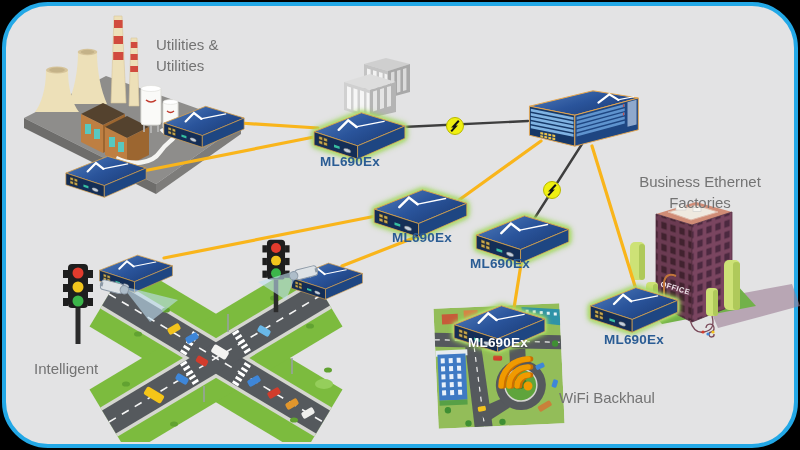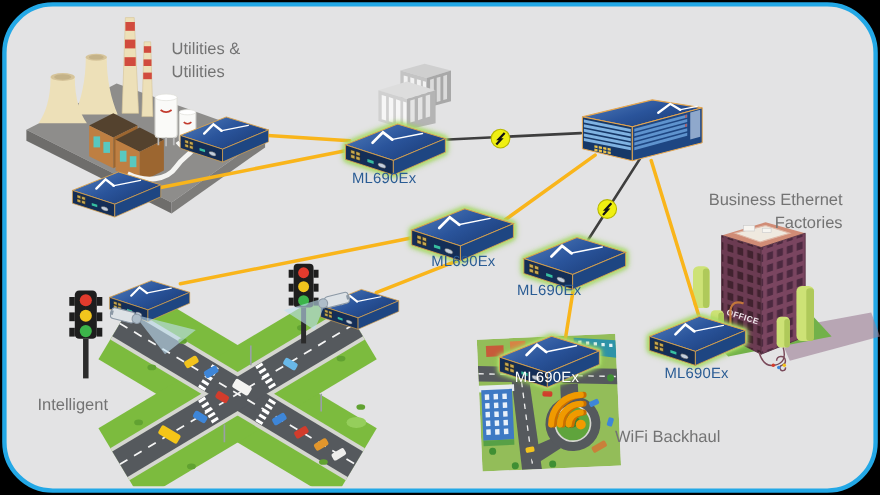--- a/index.html
+++ b/index.html
@@ -6,21 +6,21 @@
     font-family:"Liberation Sans",sans-serif;}
   #stage{position:relative;width:800px;height:450px;background:#000;}
   #panel{position:absolute;left:2px;top:2px;width:788px;height:438px;background:#E3E3E4;
     border:4px solid #23A8E6;border-radius:46px;}
   .abs{position:absolute;}
   .scene{z-index:1;}
   #links{z-index:2;}
   .fixture{z-index:3;}
   .device{z-index:4;}
   .overdev{z-index:5;}
-  .lbl{position:absolute;z-index:6;font-size:13.5px;font-weight:normal;color:#2A5C94;
+  .lbl{position:absolute;z-index:6;font-size:13.5px;font-weight:bold;color:#2A5C94;
     letter-spacing:.2px;white-space:nowrap;}
   .lbl-white{color:#FFFFFF;text-shadow:0 1px 2px rgba(40,40,40,.55);}
   .title{position:absolute;z-index:6;font-size:15px;font-weight:500;color:#737373;
     line-height:1.4;white-space:nowrap;}
   .glow{filter:drop-shadow(0 0 1.5px #C2E98C) drop-shadow(0 0 2px #A8DB62)
     drop-shadow(0 0 2.5px rgba(145,205,75,.9));}
   svg{display:block;}
 </style>
 </head>
 <body>
@@ -426,21 +426,21 @@
   <polygon points="46,14 6,26 34,44" fill="#BFE0F2" opacity="0.6"></polygon>
   <g transform="translate(64,6) rotate(-14) scale(-1,1)">
           <use href="#sym-camera" width="30" height="16"></use>
         </g>
 </svg>
 
 <div class="title" style="left:150px;top:28px">
   <div>Utilities &amp;</div>
   <div>Utilities</div>
 </div>
-<div class="title" style="left:628px;top:165px;width:132px;text-align:right;white-space:nowrap">
+<div class="title" style="left:628px;top:165px;width:132px;text-align:center;white-space:nowrap">
   <div>Business Ethernet</div>
   <div>Factories</div>
 </div>
 <div class="title" style="left:28px;top:352px">
   <div>Intelligent</div>
 </div>
 <div class="title" style="left:553px;top:381px">
   <div>WiFi Backhaul</div>
 </div>
 

